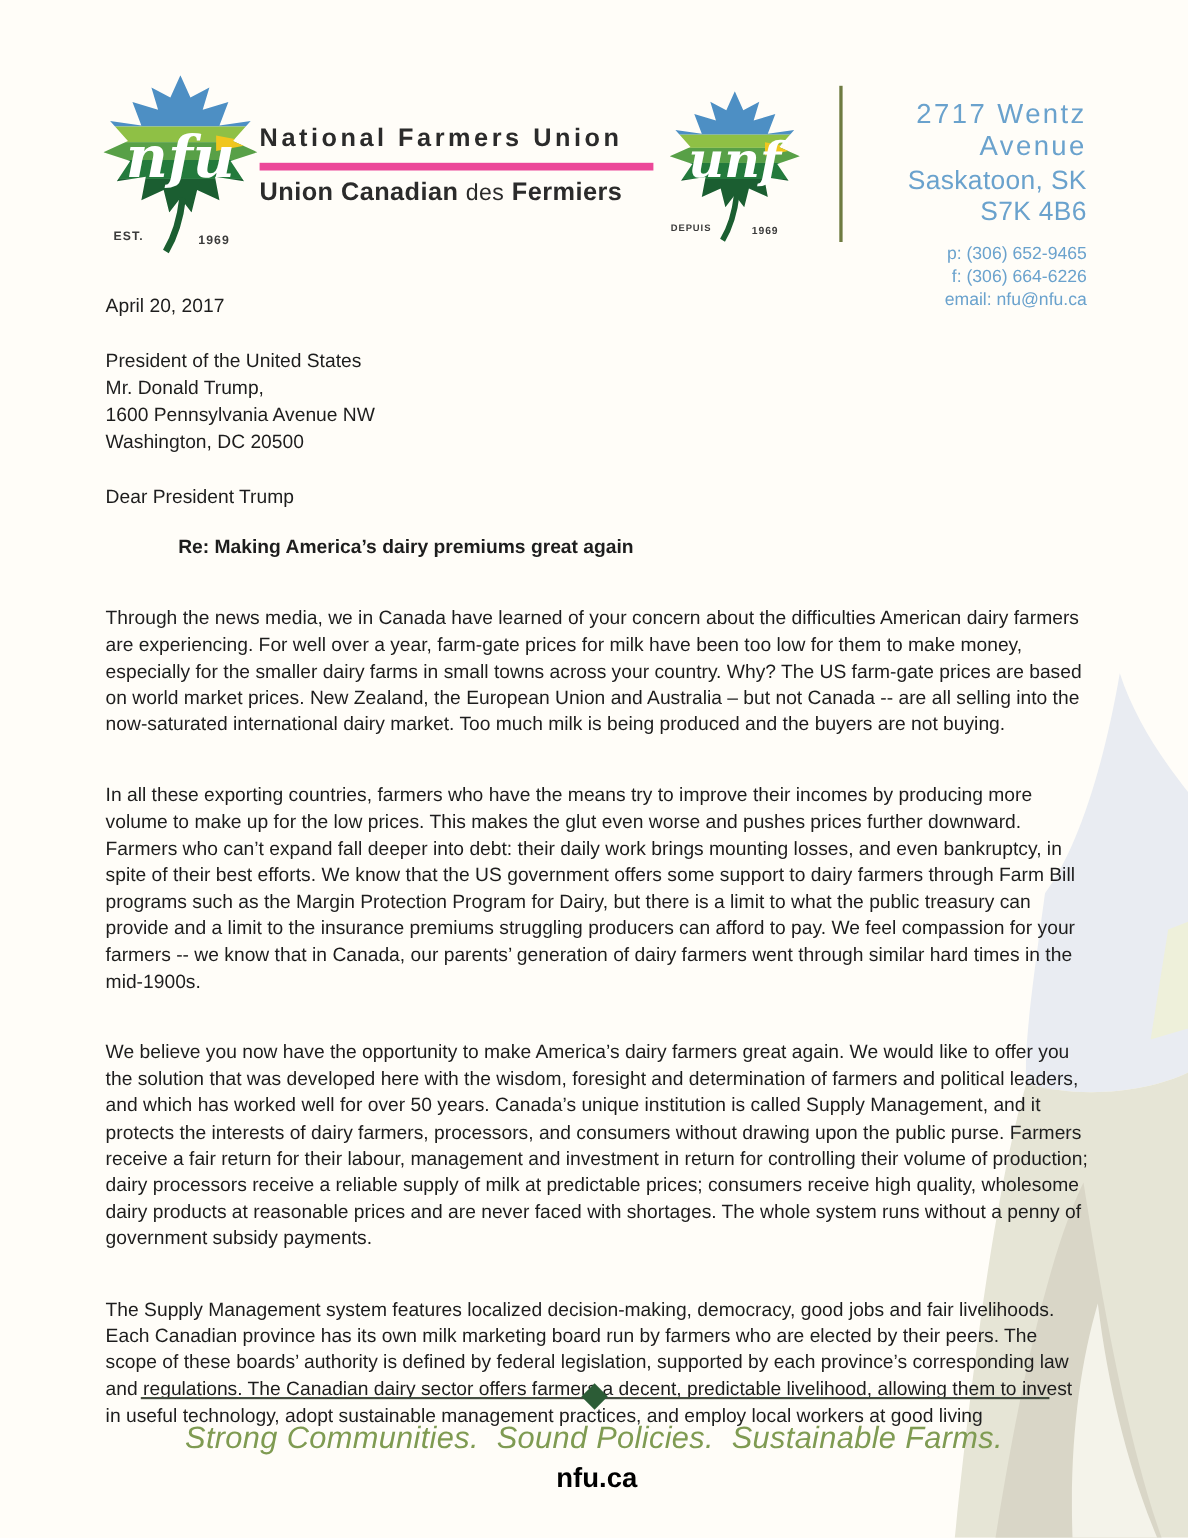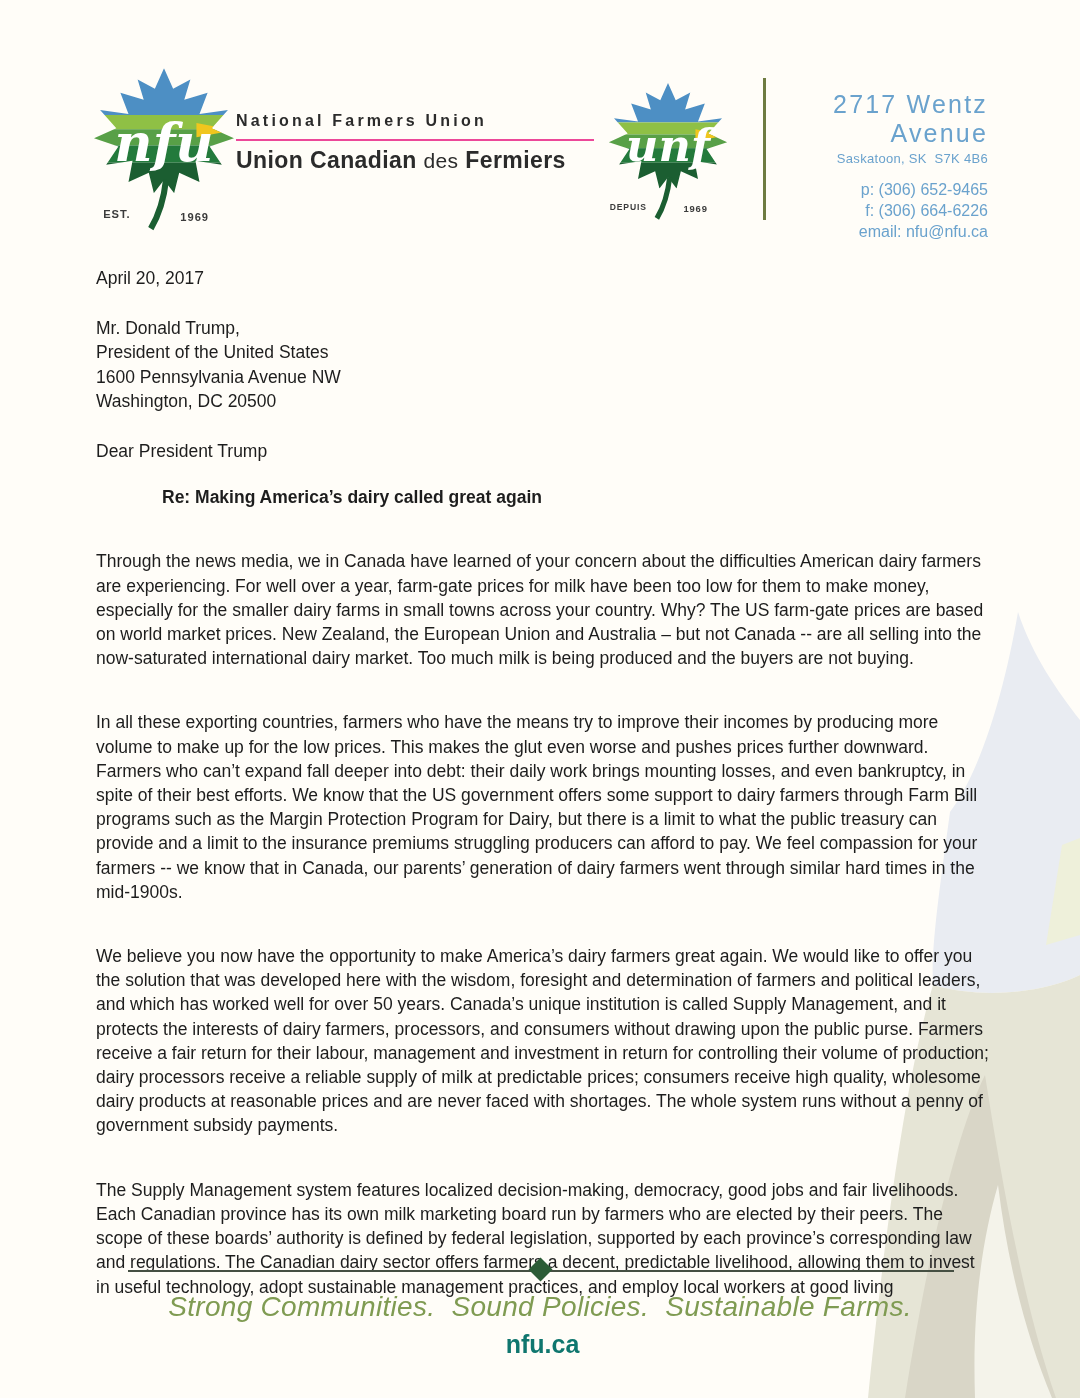--- a/index.html
+++ b/index.html
@@ -16,31 +16,31 @@
   
   #watermark { left: 0; top: 0; width: 1080px; height: 1398px; pointer-events: none; }
 
   
   #logo-left  { left: 93px;  top: 66px;  width: 142px; height: 168px; }
   #logo-right { left: 608px; top: 72px;  width: 120px; height: 160px; }
   .logo svg { width: 100%; height: 100%; display: block; }
 
   #org-title { left: 236px; top: 112px; width: 358px; color: #2b2b2b; }
   .org-en {
-    font-size: 16px; font-weight: 700; letter-spacing: 3.2px;
-    padding-bottom: 9px; border-bottom: 2px solid #ec4899; white-space: nowrap;
+    font-size: 23px; font-weight: 700; letter-spacing: 3.2px;
+    padding-bottom: 9px; border-bottom: 7px solid #ec4899; white-space: nowrap;
   }
   .org-fr { font-size: 23px; font-weight: 700; letter-spacing: 0.4px; margin-top: 6px; white-space: nowrap; }
   .org-fr .des { font-weight: 400; font-size: 21px; }
 
   #v-divider { left: 763px; top: 78px; width: 3px; height: 142px; background: #6e7b41; }
 
   #contact { left: 782px; top: 90px; width: 206px; text-align: right; color: #6aa2cd; }
   .addr1 { font-size: 25px; letter-spacing: 2.2px; margin-bottom: 3px; white-space: pre-wrap; }
-  .addr2 { font-size: 13px; letter-spacing: 0.3px; margin-bottom: 13px; white-space: pre-wrap; }
+  .addr2 { font-size: 24px; letter-spacing: 0.3px; margin-bottom: 13px; white-space: pre-wrap; }
   .c-line { font-size: 16px; line-height: 21px; }
 
   
   #letter { left: 96px; top: 266px; width: 893px; font-size: 17.5px; line-height: 24.2px; color: #1d1d1d; }
   .date-line { margin-bottom: 26px; }
   .recipient { margin-bottom: 26px; }
   .salutation { margin-bottom: 22px; }
   .subject { font-weight: 700; margin-left: 66px; margin-bottom: 20px; }
   .para { margin-bottom: 22px; text-align: left; margin-top: 40px; }
 
@@ -49,21 +49,21 @@
   #footer-diamond {
     left: 532px; top: 1261px; width: 17px; height: 17px;
     background: #2c5c36; transform: rotate(45deg);
   }
   #tagline {
     left: 0; top: 1291px; width: 1080px; text-align: center;
     color: #7f9b52; font-size: 28px; letter-spacing: 0.3px; white-space: pre-wrap; font-style: italic;
   }
   #website {
     left: 0; top: 1330px; width: 1072px; text-align: center;
-    color: #0f766e; font-size: 25px; font-weight: 700; padding-left: 13px;
+    color: #000000; font-size: 25px; font-weight: 700; padding-left: 13px;
   }
 
   .logo-label { font-family: "Liberation Sans", sans-serif; font-weight: 700; fill: #3b3b3b; letter-spacing: 1px; }
   .logo-script { font-family: "DejaVu Serif", serif; font-style: italic; font-weight: 700; fill: #ffffff; }
 </style>
 </head>
 <body>
 
 <svg id="watermark" class="abs" viewBox="0 0 1080 1398" aria-hidden="true">
   <path d="M1018,612 C1003,700 978,775 950,812 C938,900 931,950 933,985
@@ -136,29 +136,29 @@
   <div class="addr2">Saskatoon, SK  S7K 4B6</div>
   <div class="c-line">p: (306) 652-9465</div>
   <div class="c-line">f: (306) 664-6226</div>
   <div class="c-line">email: nfu@nfu.ca</div>
 </div>
 
 <div id="letter" class="abs">
   <div class="date-line">April 20, 2017</div>
 
   <div class="recipient">
+    <div>President of the United States</div>
     <div>Mr. Donald Trump,</div>
-    <div>President of the United States</div>
     <div>1600 Pennsylvania Avenue NW</div>
     <div>Washington, DC 20500</div>
   </div>
 
   <div class="salutation">Dear President Trump</div>
 
-  <div class="subject">Re: Making America’s dairy called great again</div>
+  <div class="subject">Re: Making America’s dairy premiums great again</div>
 
   <div class="para">Through the news media, we in Canada have learned of your concern about the difficulties American dairy farmers are experiencing. For well over a year, farm-gate prices for milk have been too low for them to make money, especially for the smaller dairy farms in small towns across your country. Why? The US farm-gate prices are based on world market prices. New Zealand, the European Union and Australia – but not Canada -- are all selling into the now-saturated international dairy market. Too much milk is being produced and the buyers are not buying.</div>
   <div class="para">In all these exporting countries, farmers who have the means try to improve their incomes by producing more volume to make up for the low prices. This makes the glut even worse and pushes prices further downward. Farmers who can’t expand fall deeper into debt: their daily work brings mounting losses, and even bankruptcy, in spite of their best efforts. We know that the US government offers some support to dairy farmers through Farm Bill programs such as the Margin Protection Program for Dairy, but there is a limit to what the public treasury can provide and a limit to the insurance premiums struggling producers can afford to pay. We feel compassion for your farmers -- we know that in Canada, our parents’ generation of dairy farmers went through similar hard times in the mid-1900s.</div>
   <div class="para">We believe you now have the opportunity to make America’s dairy farmers great again. We would like to offer you the solution that was developed here with the wisdom, foresight and determination of farmers and political leaders, and which has worked well for over 50 years. Canada’s unique institution is called Supply Management, and it protects the interests of dairy farmers, processors, and consumers without drawing upon the public purse. Farmers receive a fair return for their labour, management and investment in return for controlling their volume of production; dairy processors receive a reliable supply of milk at predictable prices; consumers receive high quality, wholesome dairy products at reasonable prices and are never faced with shortages. The whole system runs without a penny of government subsidy payments.</div>
   <div class="para">The Supply Management system features localized decision-making, democracy, good jobs and fair livelihoods. Each Canadian province has its own milk marketing board run by farmers who are elected by their peers. The scope of these boards’ authority is defined by federal legislation, supported by each province’s corresponding law and regulations. The Canadian dairy sector offers farmers a decent, predictable livelihood, allowing them to invest in useful technology, adopt sustainable management practices, and employ local workers at good living</div>
 </div>
 
 <div id="footer-rule" class="abs"></div>
 <div id="footer-diamond" class="abs"></div>
 <div id="tagline" class="abs">Strong Communities.  Sound Policies.  Sustainable Farms.</div>

